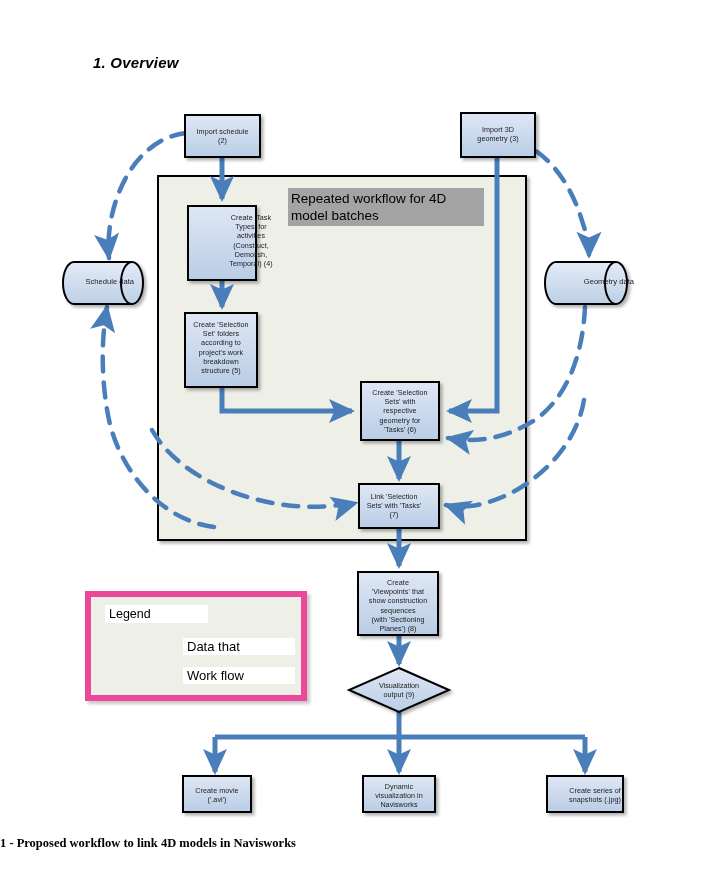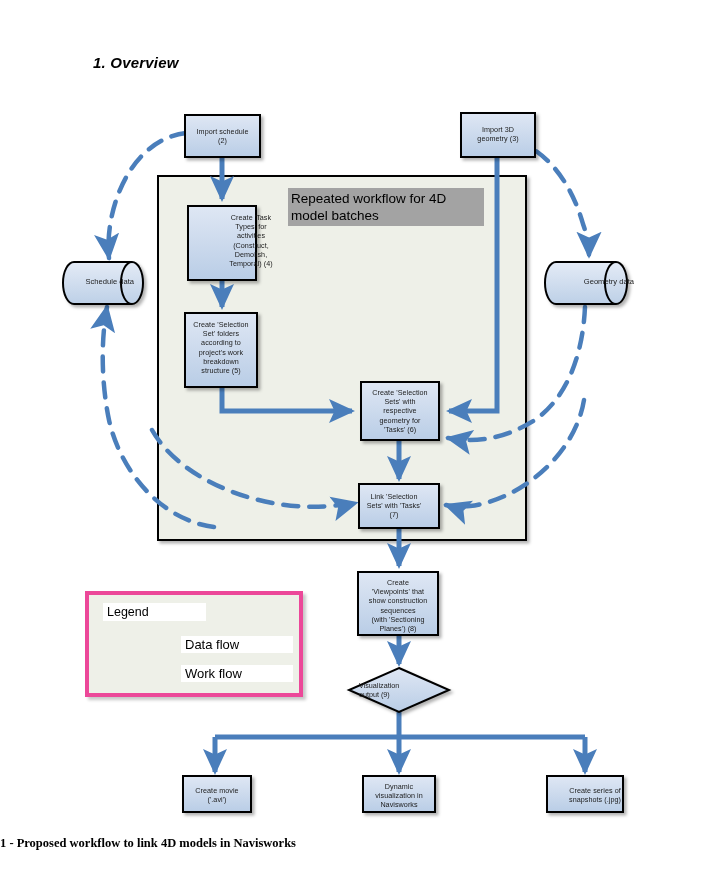--- a/index.html
+++ b/index.html
@@ -60,21 +60,21 @@
   }
   .cyl-label {
     position: absolute;
     text-align: right;
     color: #1b1b1b;
     font-size: 7.6px;
     line-height: 10px;
   }
   .diamond-label {
     position: absolute;
-    text-align: left;
+    text-align: center;
     color: #1b1b1b;
     font-size: 7.2px;
     line-height: 9.2px;
   }
   #container-title {
     position: absolute;
     left: 288px;
     top: 188px;
     width: 190px;
     font-size: 13.5px;
@@ -84,21 +84,21 @@
     padding: 2px 3px;
   }
   
   #legend {
     position: absolute;
     left: 85px;
     top: 591px;
     width: 210px;
     height: 98px;
     background: #eef0e8;
-    border: 4px solid #ec4899;
+    border: 6px solid #ec4899;
     box-shadow: 3px 3px 3px rgba(0,0,0,0.22);
   }
   #legend-title {
     position: absolute;
     left: 14px;
     top: 8px;
     width: 95px;
     background: #ffffff;
     font-size: 12.5px;
     color: #000;
@@ -325,18 +325,18 @@
     <span>Create series of</span><br>
     <span>snapshots (.jpg)</span>
   </div>
 
   <div class="cyl-label" style="left:72px; top:277px; width:62px;">Schedule data</div>
 
   <div class="cyl-label" style="left:540px; top:277px; width:64px;margin-left:30px;">Geometry data</div>
 
   <div id="legend">
     <div id="legend-title">Legend</div>
-    <div class="legend-text" id="legend-data-text">Data flow</div>
+    <div class="legend-text" id="legend-data-text">Data that</div>
     <div class="legend-text" id="legend-work-text">Work flow</div>
   </div>
 
   <div id="caption">1 - Proposed workflow to link 4D models in Navisworks</div>
 </div>
 
 </body></html>

